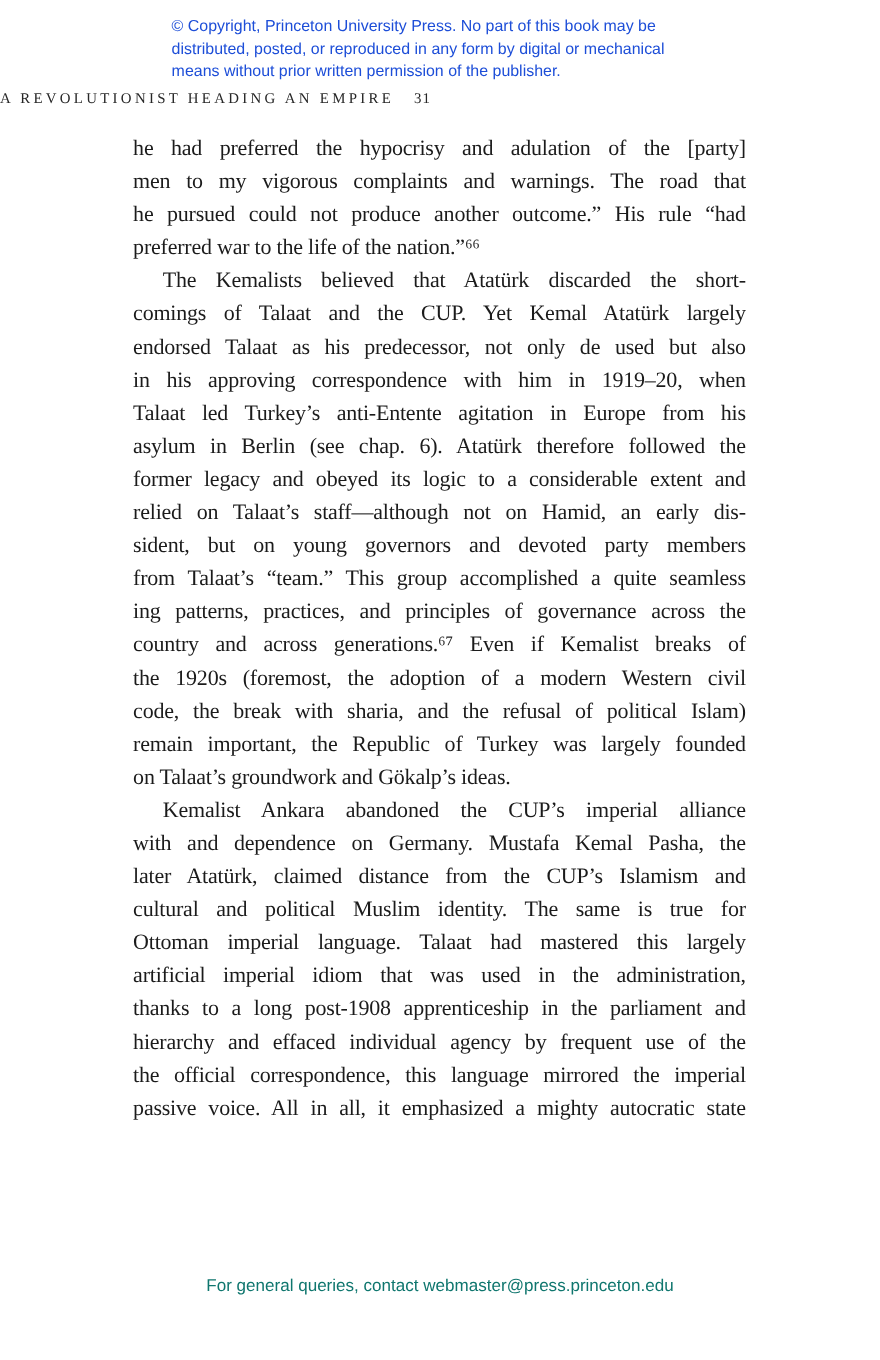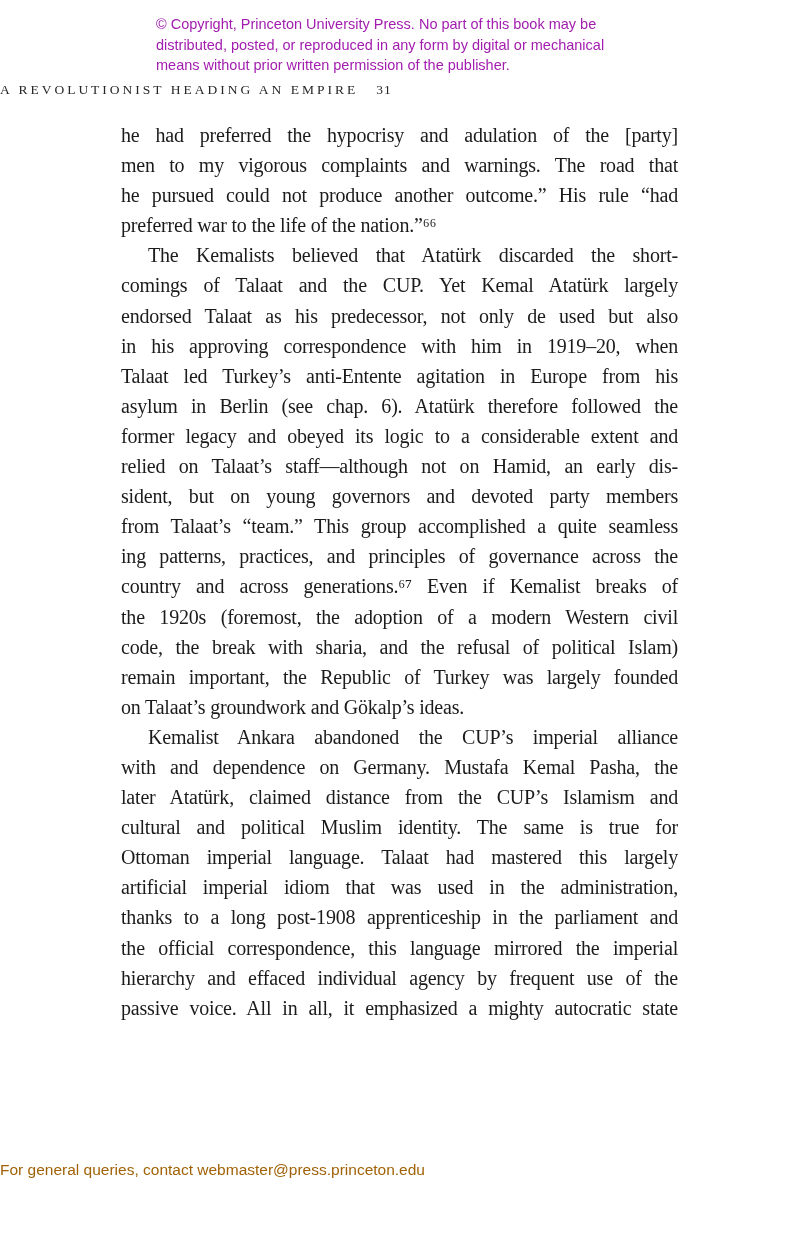--- a/index.html
+++ b/index.html
@@ -15,21 +15,21 @@
     overflow: hidden;
   }
   .copyright-notice {
     position: absolute;
     left: 156px;
     top: 14px;
     width: 500px;
     font-family: "Liberation Sans", sans-serif;
     font-size: 14.5px;
     line-height: 20.5px;
-    color: #a21caf;
+    color: #1d4ed8;
     text-align: left;
   }
   .running-head {
     position: absolute;
     top: 82px;
     left: 0;
     width: 800px;
     display: flex;
     justify-content: flex-start;
     align-items: baseline;
@@ -66,24 +66,25 @@
     text-align-last: left;
   }
   .text-line.indent {
     text-indent: 27px;
   }
   .page-footer {
     position: absolute;
     top: 1160px;
     left: 0;
     width: 800px;
+    text-align: center;
     font-family: "Liberation Sans", sans-serif;
     font-size: 15.5px;
     line-height: 20px;
-    color: #a16207;
+    color: #0f766e;
   }
 </style>
 </head>
 <body>
 
 <div class="page">
 
   <div class="copyright-notice">
       <div>© Copyright, Princeton University Press. No part of this book may be</div>
       <div>distributed, posted, or reproduced in any form by digital or mechanical</div>
@@ -121,22 +122,22 @@
         <div class="text-line ragged">on Talaat’s groundwork and Gökalp’s ideas.</div>
       </div>
       <div>
         <div class="text-line indent">Kemalist Ankara abandoned the CUP’s imperial alliance</div>
         <div class="text-line">with and dependence on Germany. Mustafa Kemal Pasha, the</div>
         <div class="text-line">later Atatürk, claimed distance from the CUP’s Islamism and</div>
         <div class="text-line">cultural and political Muslim identity. The same is true for</div>
         <div class="text-line">Ottoman imperial language. Talaat had mastered this largely</div>
         <div class="text-line">artificial imperial idiom that was used in the administration,</div>
         <div class="text-line">thanks to a long post-1908 apprenticeship in the parliament and</div>
+        <div class="text-line">hierarchy and effaced individual agency by frequent use of the</div>
         <div class="text-line">the official correspondence, this language mirrored the imperial</div>
-        <div class="text-line">hierarchy and effaced individual agency by frequent use of the</div>
         <div class="text-line">passive voice. All in all, it emphasized a mighty autocratic state</div>
       </div>
     </div>
 
   <div class="page-footer">
     <span>For general queries, contact webmaster@press.princeton.edu</span>
   </div>
 
 </div>
 

